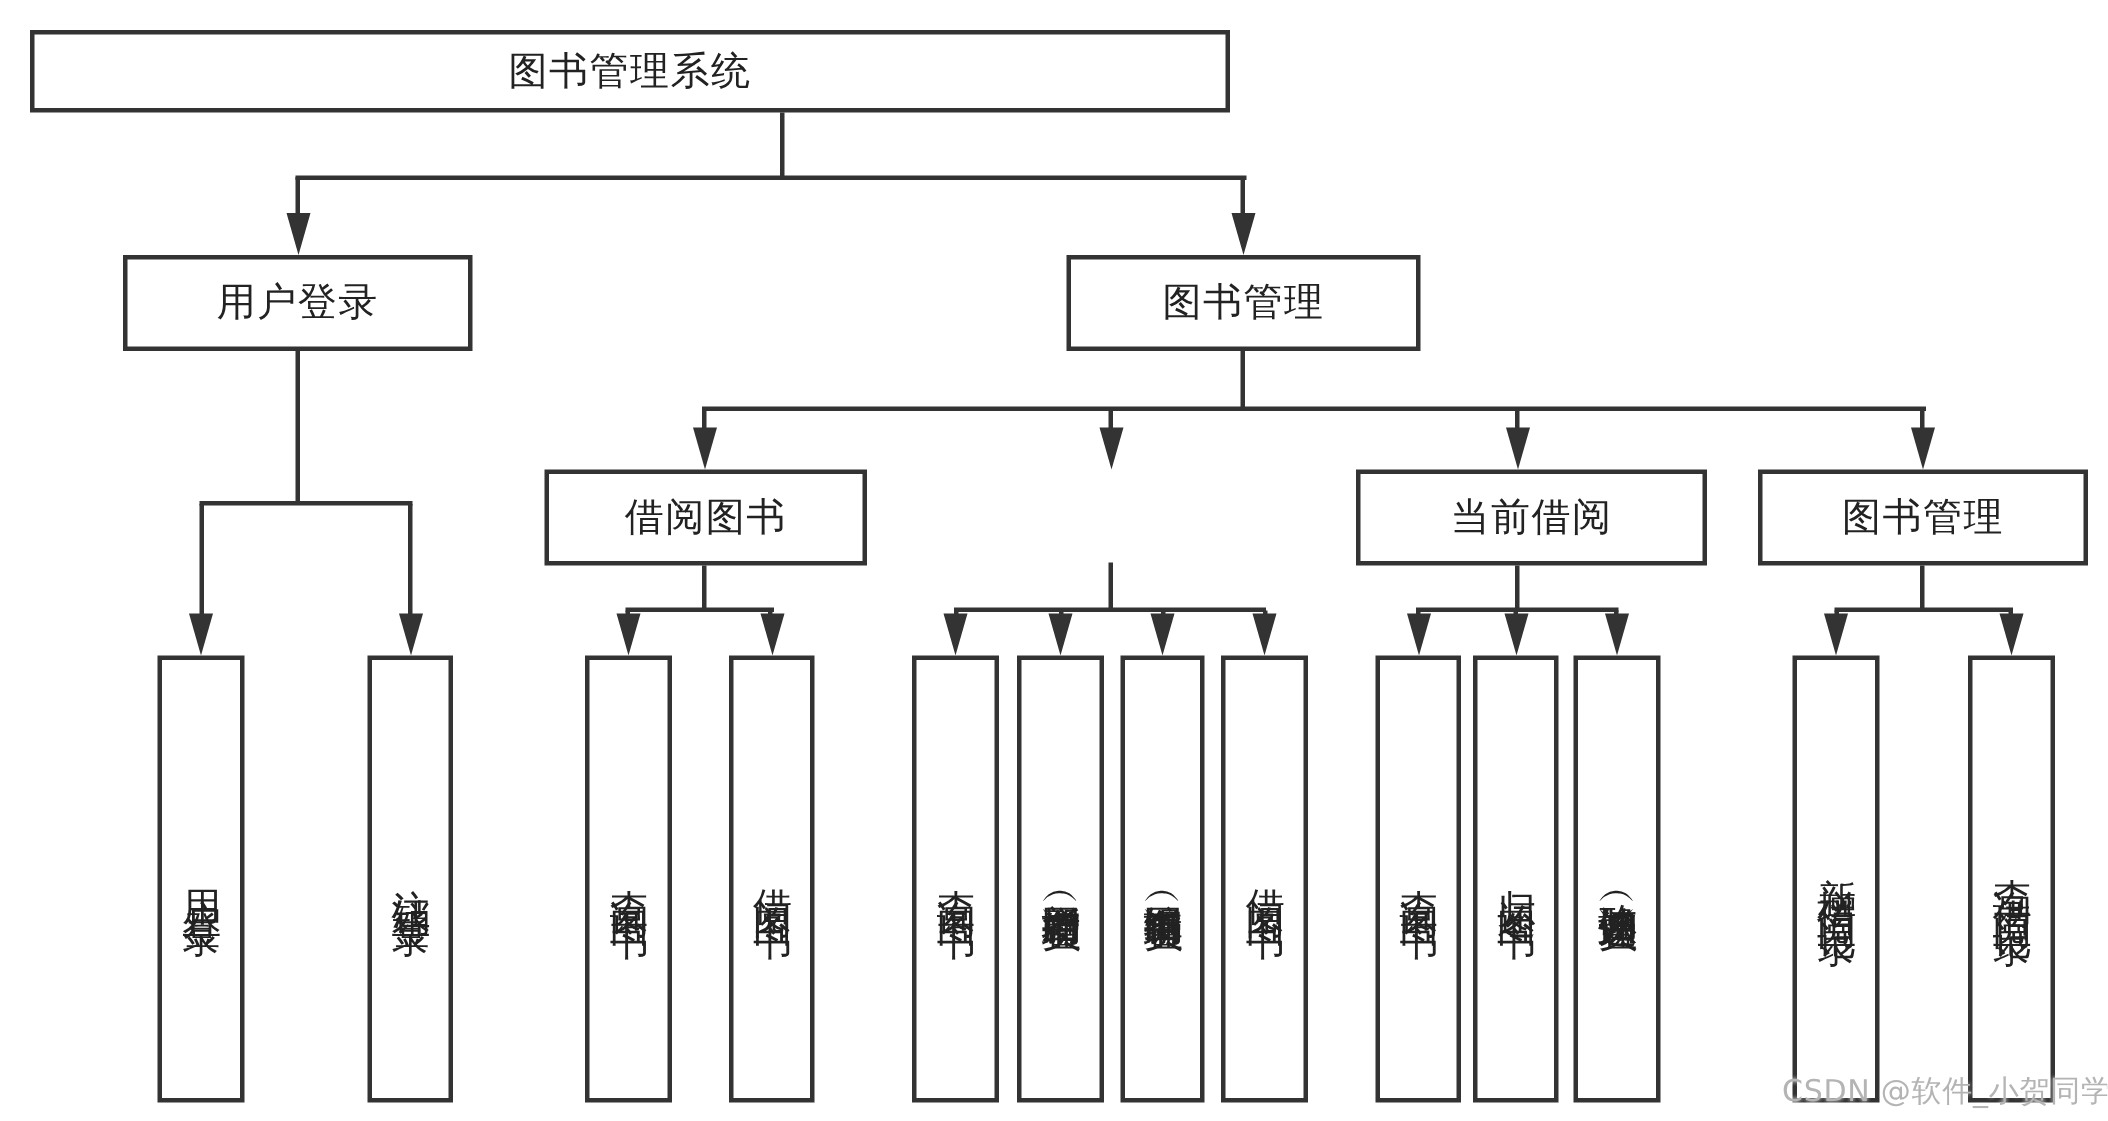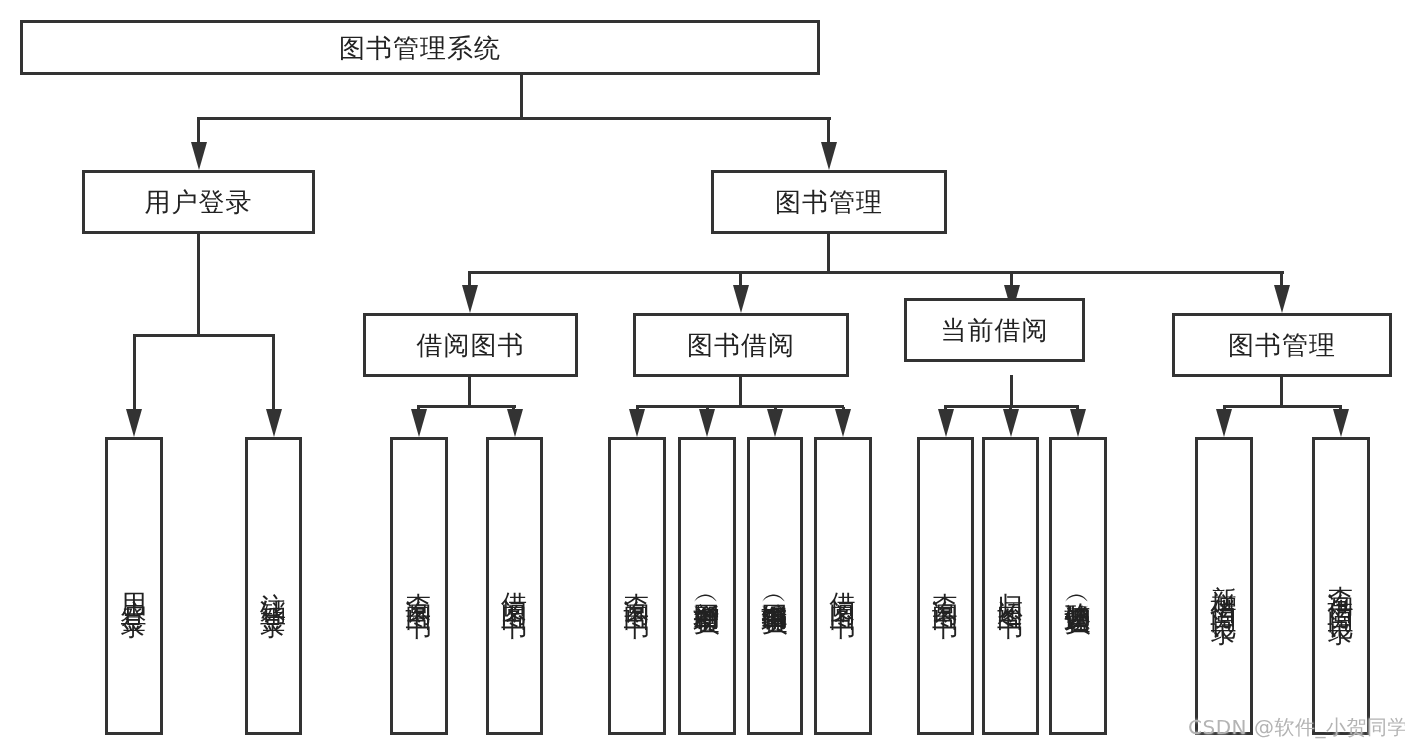--- a/index.html
+++ b/index.html
@@ -57,23 +57,22 @@
 <div id="canvas">
 
   <div class="node" style="left:20px;top:20px;width:800px;height:55px;">图书管理系统</div>
 
   <div class="node" style="left:82px;top:170px;width:233px;height:64px;">用户登录</div>
 
   <div class="node" style="left:711px;top:170px;width:236px;height:64px;">图书管理</div>
 
   <div class="node" style="left:363px;top:313px;width:215px;height:64px;">借阅图书</div>
 
-  <div class="node" style="left:633px;top:313px;width:216px;height:64px;">图书借阅</div>
 
-  <div class="node" style="left:904px;top:298px;width:181px;height:64px;">当前借阅</div>
+  <div class="node" style="left:904px;top:313px;width:234px;height:64px;">当前借阅</div>
 
   <div class="node" style="left:1172px;top:313px;width:220px;height:64px;">图书管理</div>
 
   <div class="node leaf" style="left:105px;top:437px;width:58px;height:298px;">用户登录</div>
   <div class="node leaf" style="left:245px;top:437px;width:57px;height:298px;">注销登录</div>
 
   <div class="node leaf" style="left:390px;top:437px;width:58px;height:298px;">查询图书</div>
   <div class="node leaf" style="left:486px;top:437px;width:57px;height:298px;">借阅图书</div>
 
   <div class="node leaf" style="left:608px;top:437px;width:58px;height:298px;">查询图书</div>

